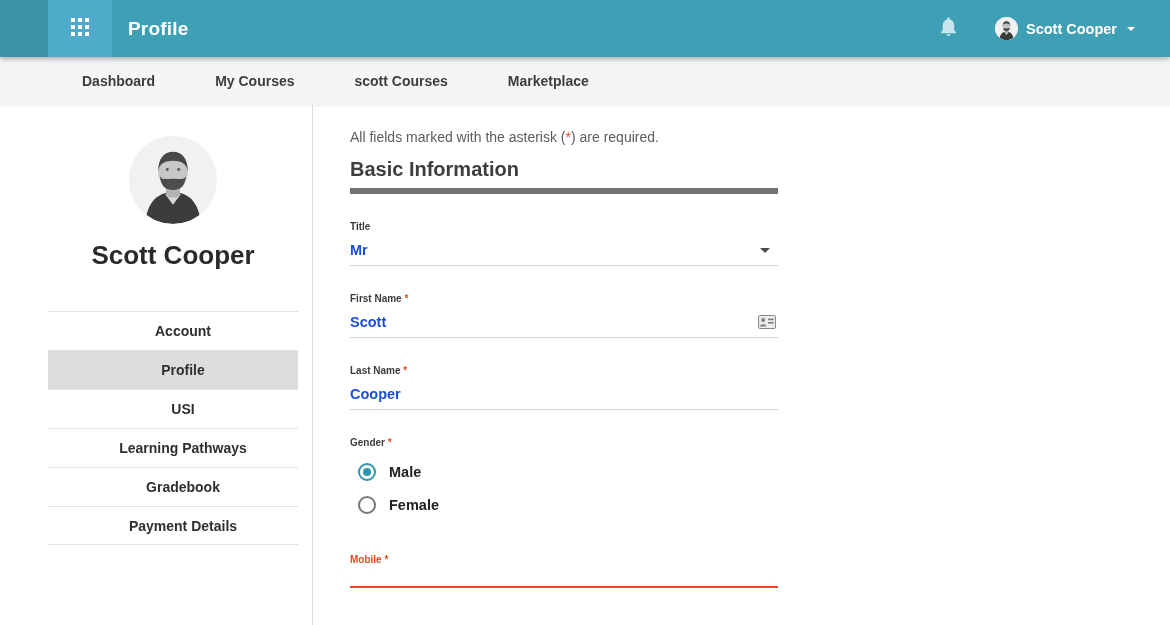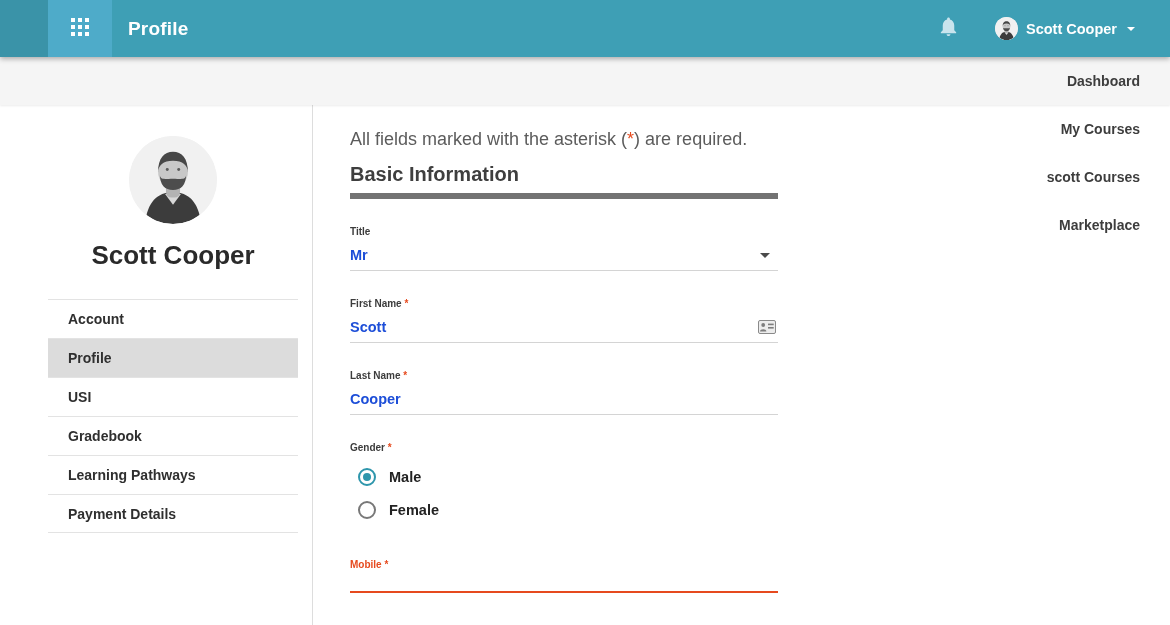--- a/index.html
+++ b/index.html
@@ -32,48 +32,47 @@
   .avatar-sm svg { display:block; }
   .user-name { color:#fff; font-size:14.5px; font-weight:bold; margin-left:8px; }
   .caret-white {
     width:0; height:0; margin-left:10px;
     border-left:4.5px solid transparent; border-right:4.5px solid transparent;
     border-top:4.5px solid #fff;
   }
   
   .nav {
     height:48px; background: var(--nav-bg, #f5f5f5);
-    display:flex; align-items:flex-end; padding-left:52px;
+    display:flex; align-items:center; padding-left:52px;
     position:relative; z-index:10;
     box-shadow: 0 1px 2px rgba(0,0,0,.08);
-    flex-direction: column;
   }
   .nav-item {
     padding:0 30px; font-size:14px; font-weight:bold; color:#3d3d3d;
     line-height:48px; cursor:pointer; white-space:nowrap;
   }
   
   .content { display:flex; height:520px; background:#fff; }
   .sidebar { width:313px; flex:0 0 auto; border-right:1px solid #ddd; padding-top:31px; }
   .profile-card { width:250px; margin-left:48px; text-align:center; }
   .avatar-lg { width:88px; height:88px; border-radius:50%; overflow:hidden; margin:0 auto; background:#f0f0f0; }
   .avatar-lg svg { display:block; }
   .sidebar-name { font-size:26px; font-weight:bold; color:#2a2a2a; margin-top:16px; line-height:30px; }
-  .menu { width:250px; margin-left:48px; margin-top:29px; }
+  .menu { width:250px; margin-left:48px; margin-top:41px;text-align:center; }
   .menu-item {
     height:39px; line-height:38px; padding-left:20px;
     font-size:14px; font-weight:bold; color:#2f2f2f;
     border-top:1px solid #e3e3e3; cursor:pointer;
   }
   .menu-item:last-child { border-bottom:1px solid #e3e3e3; }
   .menu-item.selected { background: var(--selected-item-bg, #dcdcdc); }
   
   .main { padding:24px 0 0 37px; }
   .form-col { width:428px; }
-  .note { font-size:18px; color:#5c5c5c; }
+  .note { font-size:14px; color:#5c5c5c; }
   .section-title {
     margin-top:13px; font-size:20px; font-weight:bold; color:#3e3e3e;
     padding-bottom:7px; border-bottom:6px solid #737373;
   }
   .field { margin-top:27px; }
   .field-label { font-size:10px; font-weight:bold; color:#3c3c3c; }
   .required { color: var(--error-red, #e64a1e); }
   .value-row {
     display:flex; align-items:center;
     margin-top:10px; padding-bottom:7px;
@@ -186,22 +185,22 @@
         <svg width="88" height="88" viewBox="0 0 100 100">
             <use href="#avatar-sym"></use>
           </svg>
       </div>
       <div class="sidebar-name">Scott Cooper</div>
     </div>
     <div class="menu">
       <div class="menu-item">Account</div>
       <div class="menu-item selected">Profile</div>
       <div class="menu-item">USI</div>
+      <div class="menu-item">Learning Pathways</div>
       <div class="menu-item">Gradebook</div>
-      <div class="menu-item">Learning Pathways</div>
       <div class="menu-item">Payment Details</div>
     </div>
   </div>
 
   <div class="main">
     <div class="form-col">
       <div class="note"><span>All fields marked with the asterisk (</span><span class="required">*</span><span>) are required.</span></div>
 
       <div class="section-title">Basic Information</div>
 

